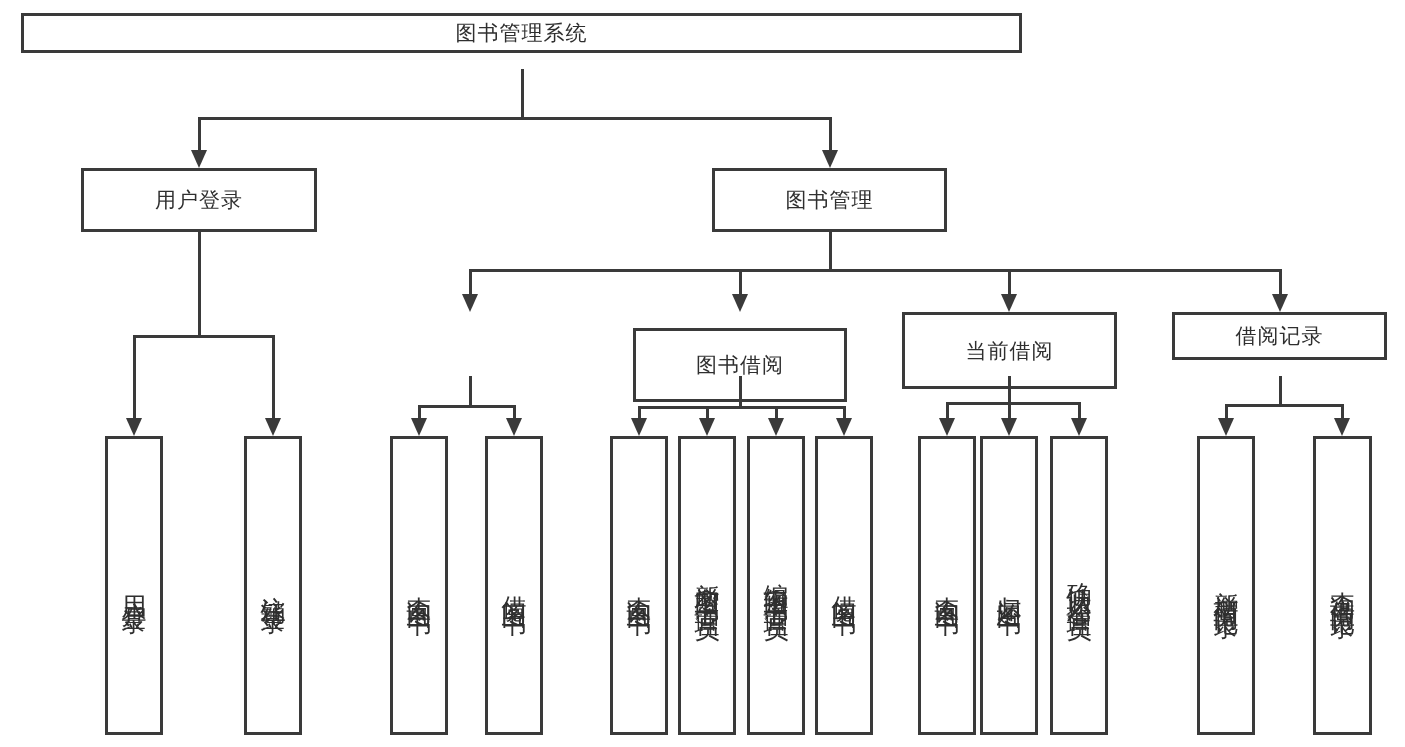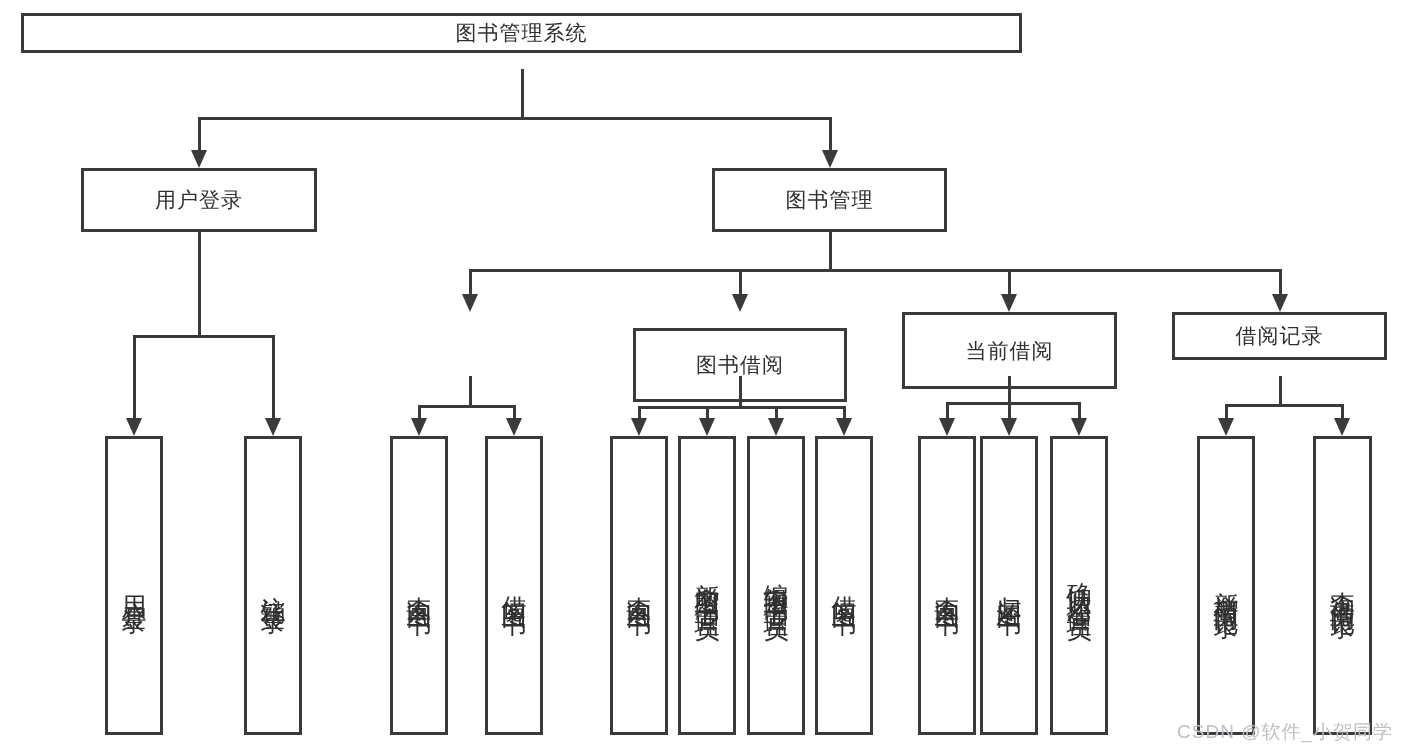--- a/index.html
+++ b/index.html
@@ -41,21 +41,20 @@
     color:#bcc0c4;
     letter-spacing:1px;
     white-space:nowrap;
     z-index:5;
   }
 </style>
 </head>
 <body>
 
 <div id="stage">
-  <div class="watermark">CSDN @软件_小贺同学</div>
 <div class="node h" style="left: 21px; top: 13px; width: 1001px; height: 40px;">图书管理系统</div>
     <div class="node h" style="left: 81px; top: 168px; width: 236px; height: 64px;">用户登录</div>
     <div class="node v" style="left: 105px; top: 436px; width: 58px; height: 299px;">用户登录</div>
     <div class="node v" style="left: 244px; top: 436px; width: 58px; height: 299px;">注销登录</div>
     <div class="node h" style="left: 712px; top: 168px; width: 235px; height: 64px;">图书管理</div>
     <div class="node v" style="left: 390px; top: 436px; width: 58px; height: 299px;">查询图书</div>
     <div class="node v" style="left: 485px; top: 436px; width: 58px; height: 299px;">借阅图书</div>
     <div class="node h" style="left: 633px; top: 312px; width: 214px; height: 74px; margin-top: 16px;">图书借阅</div>
     <div class="node v" style="left: 610px; top: 436px; width: 58px; height: 299px;">查询图书</div>
     <div class="node v" style="left: 678px; top: 436px; width: 58px; height: 299px;">新增图书（管理员）</div>

